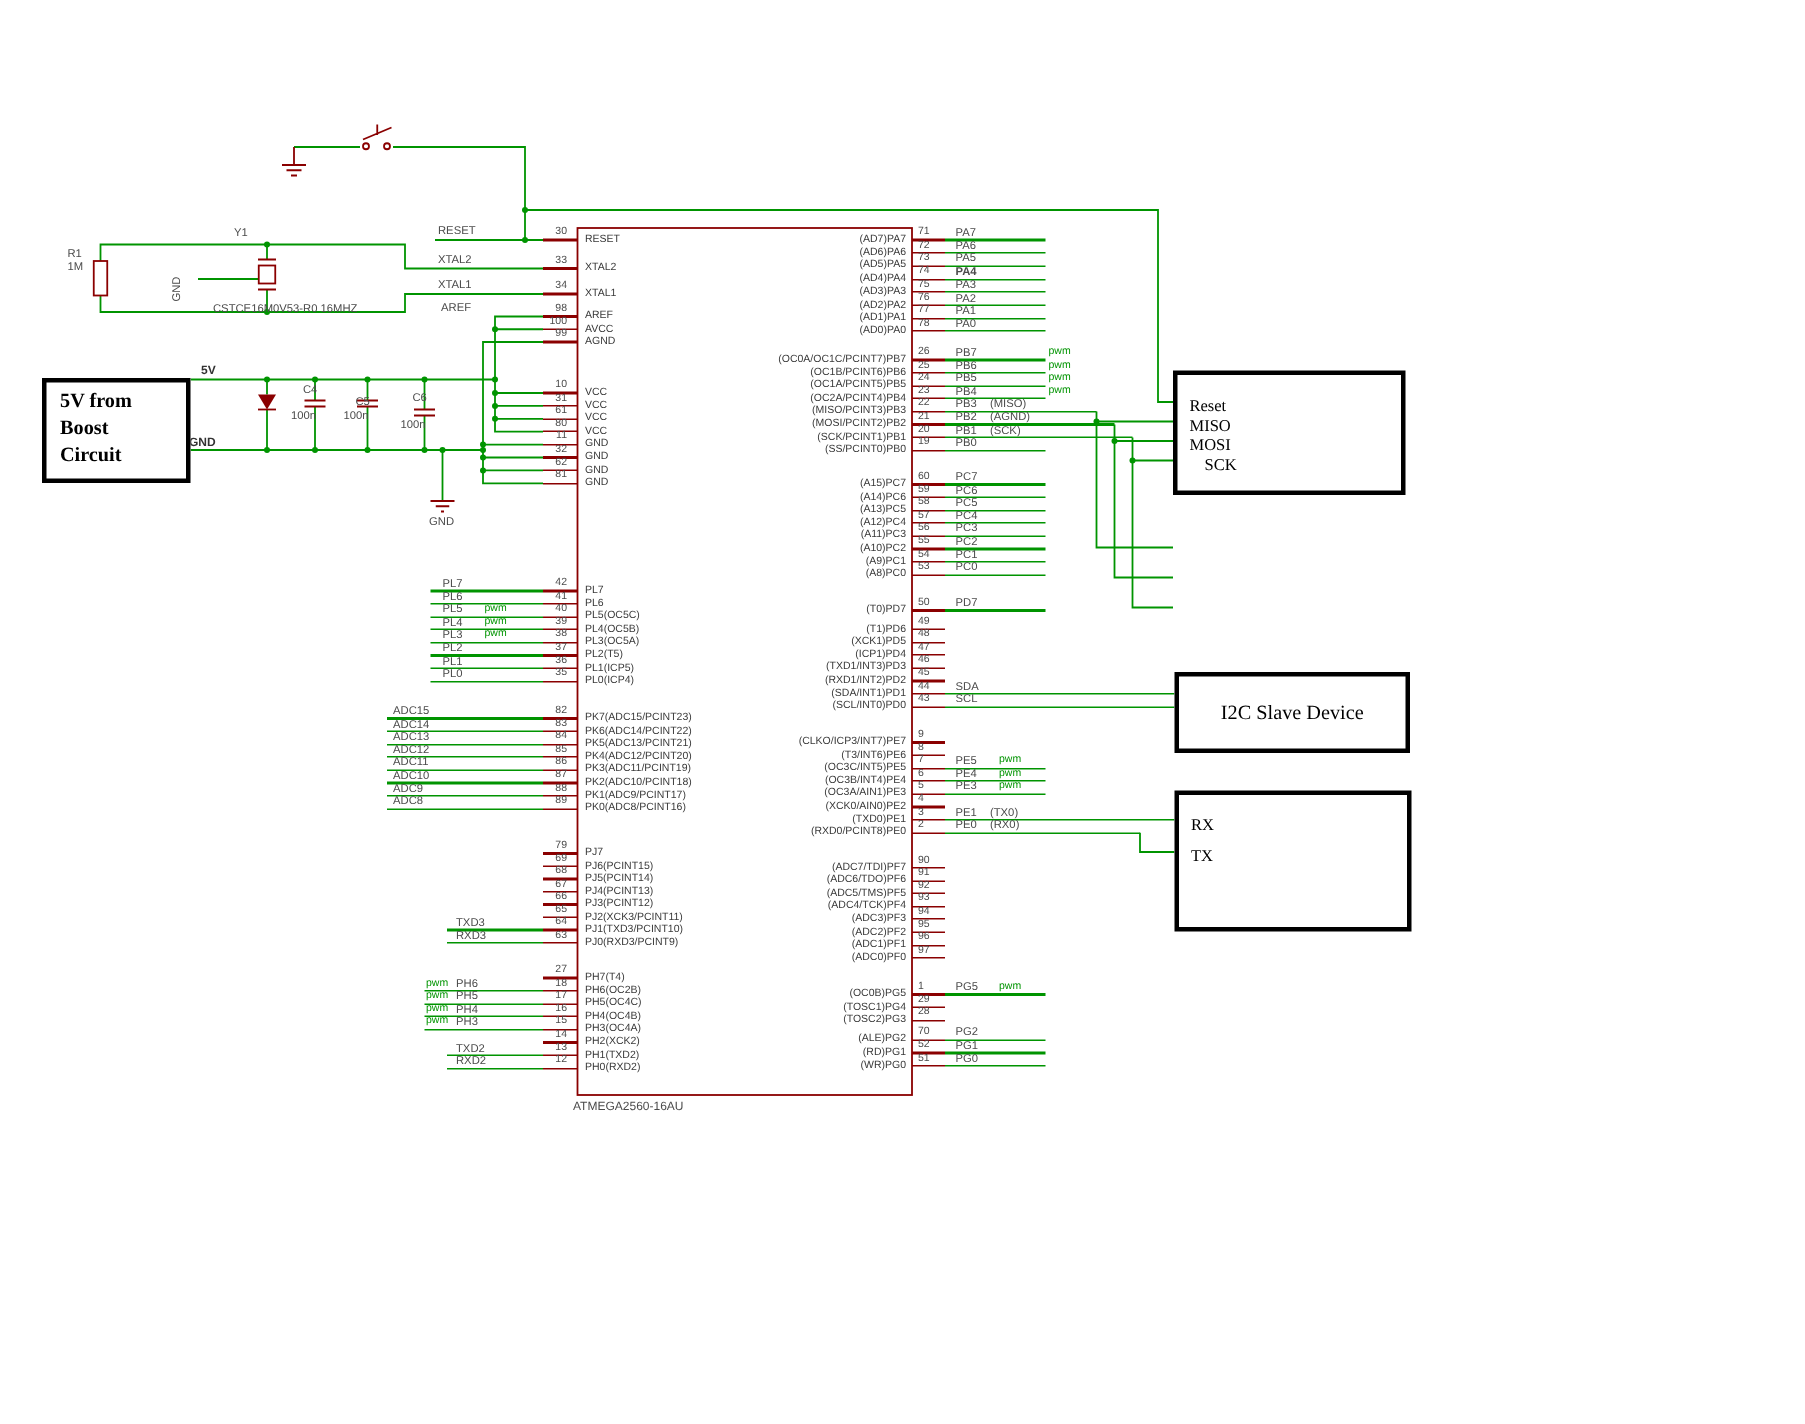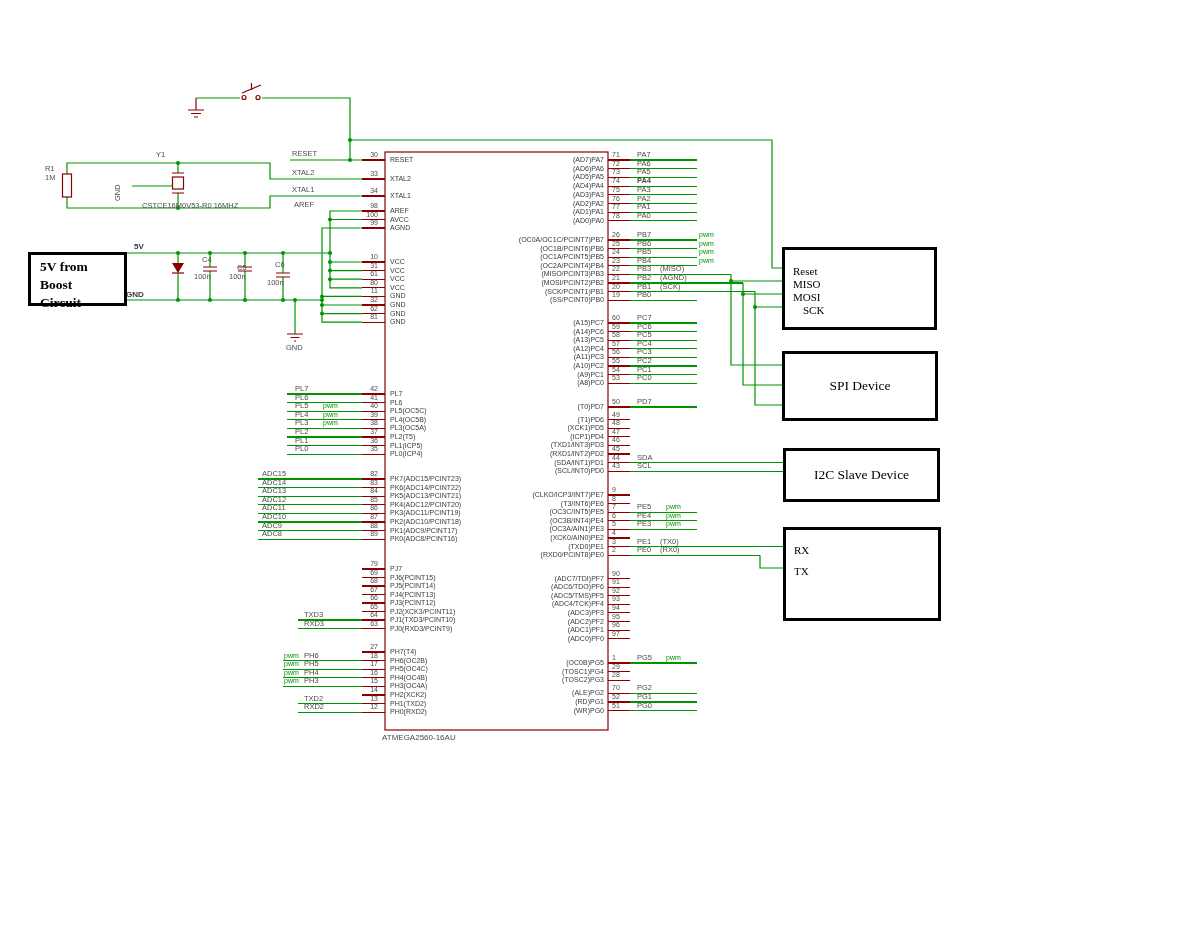--- a/index.html
+++ b/index.html
@@ -577,38 +577,35 @@
   <div class="slabel-b" style="left:126px;top:291px">GND</div>
   <div class="slabel" style="left:202px;top:256px">C4</div>
   <div class="slabel" style="left:194px;top:273px">100n</div>
   <div class="slabel" style="left:237px;top:264px">C5</div>
   <div class="slabel" style="left:229px;top:273px">100n</div>
   <div class="slabel" style="left:275px;top:261px">C6</div>
   <div class="slabel" style="left:267px;top:279px">100n</div>
   <div class="slabel" style="left:286px;top:344px">GND</div>
   <div class="ic-title" style="left:382px;top:733px">ATMEGA2560-16AU</div>
 
-  <div class="comp-box" style="left:28px;top:252px;width:99px;height:54px">
+  <div class="comp-box" style="left:28px;top:252px;width:99px;height:70px">
     <div class="boost-text">
       <div>5V from</div>
       <div>Boost</div>
       <div>Circuit</div>
     </div>
   </div>
 
   <div class="comp-box" style="left:782px;top:247px;width:155px;height:83px">
     <div class="bpin" style="left:8px;top:14.5px">Reset</div>
     <div class="bpin" style="left:8px;top:27.5px">MISO</div>
     <div class="bpin" style="left:8px;top:40.5px">MOSI</div>
     <div class="bpin" style="left:18px;top:53.5px">SCK</div>
   </div>
 
-  <div class="comp-box center-flex" style="left:782px;top:351px;width:156px;height:70px">
-    <div>SPI Device</div>
-  </div>
 
   <div class="comp-box center-flex" style="left:783px;top:448px;width:157px;height:54px">
     <div>I2C Slave Device</div>
   </div>
 
   <div class="comp-box" style="left:783px;top:527px;width:158px;height:94px">
     <div class="bpin" style="left:8px;top:13.5px">RX</div>
     <div class="bpin" style="left:8px;top:34.5px">TX</div>
   </div>
 

